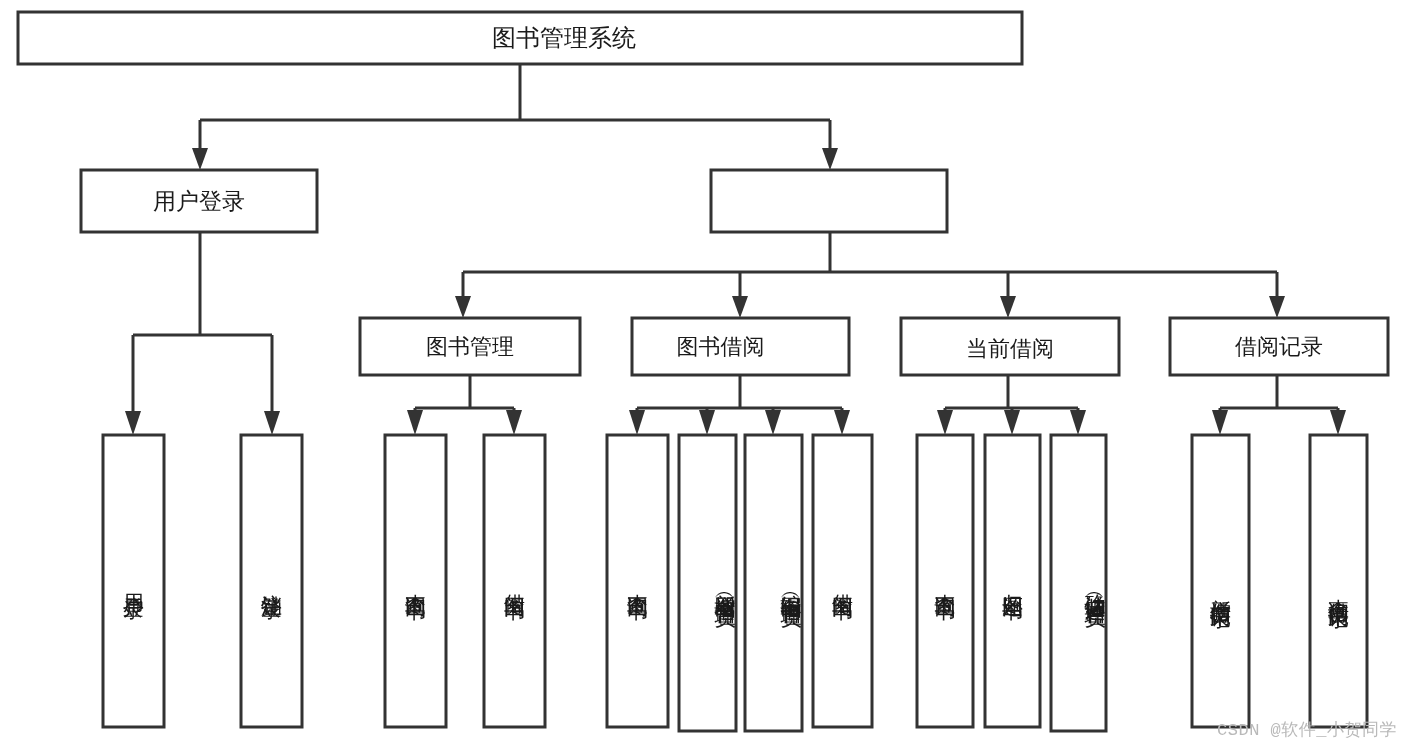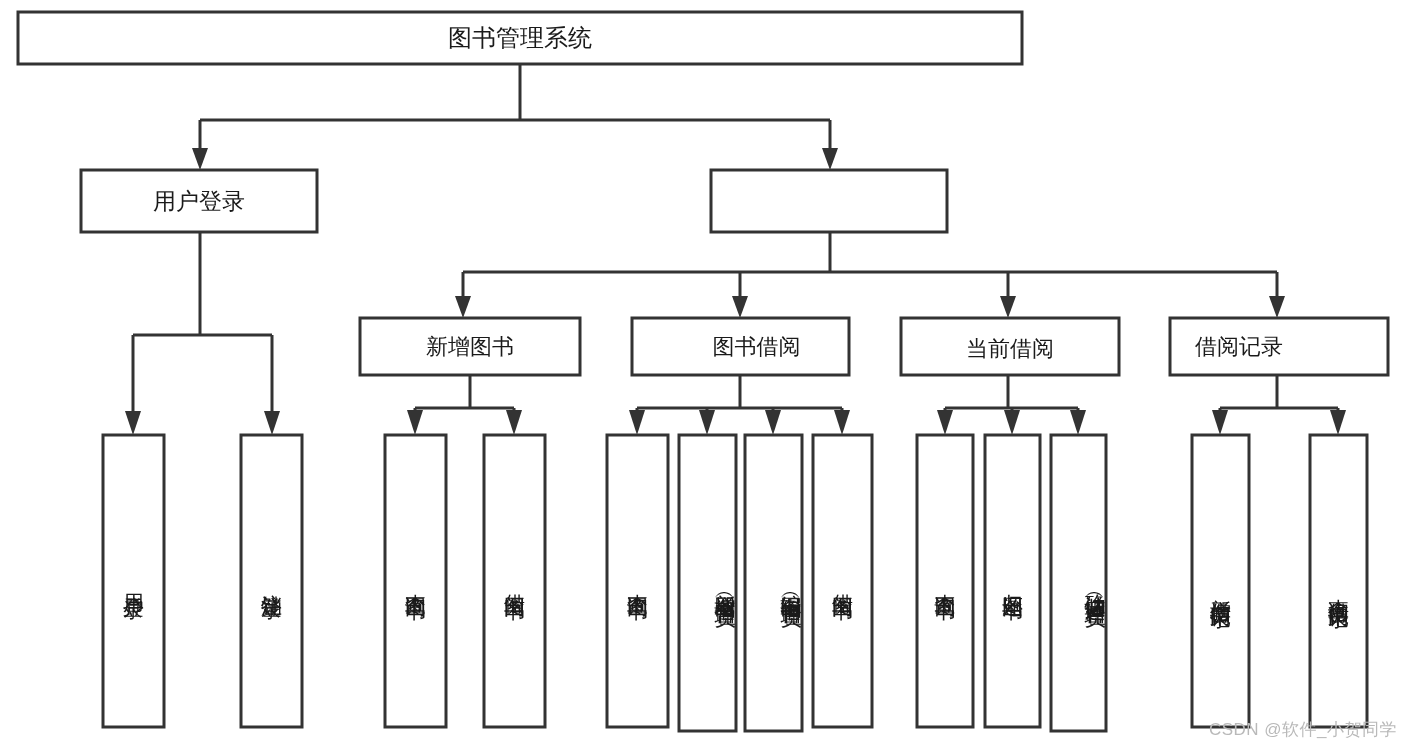--- a/index.html
+++ b/index.html
@@ -62,21 +62,21 @@
     display: flex;
     align-items: center;
     justify-content: center;
     white-space: nowrap;
     pointer-events: none;
   }
   #watermark {
     position: absolute;
     right: 8px;
     bottom: 6px;
-    font-family: Liberation Sans, sans-serif;
+    font-family: Liberation Mono, monospace;
     font-size: 17px;
     color: #b9b9b9;
     letter-spacing: 0.5px;
     white-space: nowrap;
     text-align: right;
   }
 </style>
 </head>
 <body>
 
@@ -175,28 +175,28 @@
     <rect class="node-box" x="679" y="435" width="57" height="296"></rect>
     <rect class="node-box" x="745" y="435" width="57" height="296"></rect>
     <rect class="node-box" x="813" y="435" width="59" height="292"></rect>
     <rect class="node-box" x="917" y="435" width="56" height="292"></rect>
     <rect class="node-box" x="985" y="435" width="55" height="292"></rect>
     <rect class="node-box" x="1051" y="435" width="55" height="296"></rect>
     <rect class="node-box" x="1192" y="435" width="57" height="292"></rect>
     <rect class="node-box" x="1310" y="435" width="57" height="292"></rect>
   </svg>
 
-  <div class="hlabel-wrap" style="left:18px; top:12px; width:1004px; height:52px; font-size:24px;">图书管理系统</div>
+  <div class="hlabel-wrap" style="left:18px; top:12px; width:1004px; height:52px; font-size:24px;padding-left:44px;">图书管理系统</div>
 
   <div class="hlabel-wrap" style="left:81px; top:170px; width:236px; height:62px; font-size:23px;">用户登录</div>
 
-  <div class="hlabel-wrap" style="left:360px; top:318px; width:220px; height:57px; font-size:22px;">新增图书</div>
-  <div class="hlabel-wrap" style="left:648px; top:318px; width:217px; height:57px; font-size:22px;">图书借阅</div>
+  <div class="hlabel-wrap" style="left:360px; top:318px; width:220px; height:57px; font-size:22px;">图书管理</div>
+  <div class="hlabel-wrap" style="left:612px; top:318px; width:217px; height:57px; font-size:22px;">图书借阅</div>
   <div class="hlabel-wrap" style="left:901px; top:320px; width:218px; height:57px; font-size:22px;">当前借阅</div>
-  <div class="hlabel-wrap" style="left:1130px; top:318px; width:218px; height:57px; font-size:22px;">借阅记录</div>
+  <div class="hlabel-wrap" style="left:1170px; top:318px; width:218px; height:57px; font-size:22px;">借阅记录</div>
 
   <div class="vlabel-wrap" style="left:103px; top:435px; width:61px; height:292px; display:flex; align-items:center; justify-content:center;">用户登录</div>
   <div class="vlabel-wrap" style="left:241px; top:435px; width:61px; height:292px; display:flex; align-items:center; justify-content:center;">注销登录</div>
   <div class="vlabel-wrap" style="left:385px; top:435px; width:61px; height:292px; display:flex; align-items:center; justify-content:center;">查询图书</div>
   <div class="vlabel-wrap" style="left:484px; top:435px; width:61px; height:292px; display:flex; align-items:center; justify-content:center;">借阅图书</div>
   <div class="vlabel-wrap" style="left:607px; top:435px; width:61px; height:292px; display:flex; align-items:center; justify-content:center;">查询图书</div>
   <div class="vlabel-wrap" style="left:679px; top:441px; width:57px; height:290px; display:flex; align-items:flex-start; justify-content:center;">新增图书（管理员）</div>
   <div class="vlabel-wrap" style="left:745px; top:441px; width:57px; height:290px; display:flex; align-items:flex-start; justify-content:center;">编辑图书（管理员）</div>
   <div class="vlabel-wrap" style="left:813px; top:435px; width:59px; height:292px; display:flex; align-items:center; justify-content:center;">借阅图书</div>
   <div class="vlabel-wrap" style="left:917px; top:435px; width:56px; height:292px; display:flex; align-items:center; justify-content:center;">查询图书</div>

